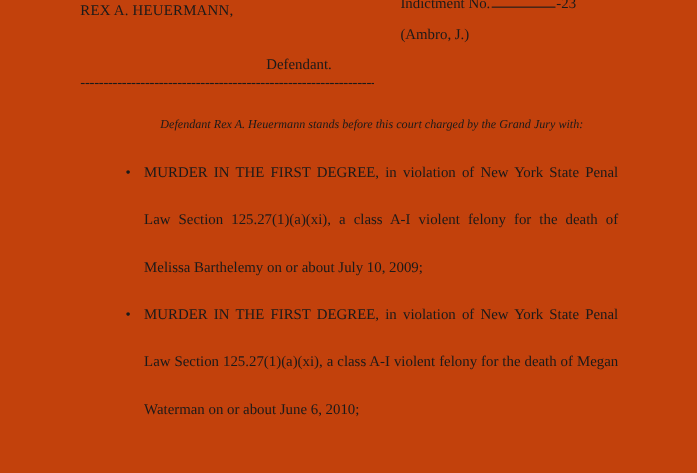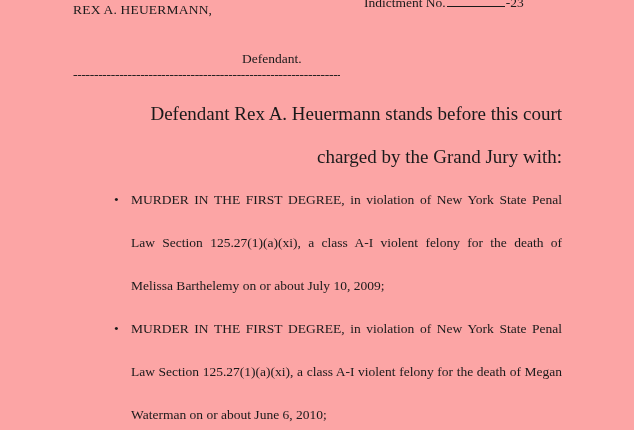--- a/index.html
+++ b/index.html
@@ -13,21 +13,21 @@
     overflow: hidden;
     font-family: "Liberation Serif", "DejaVu Serif", serif;
     color: #1a1a1a;
     position: relative;
   }
 
   .page {
     position: relative;
     width: 634px;
     height: 430px;
-    background: #fca5a5;
+    background: #c2410c;
   }
 
   
   .caption {
     position: absolute;
     top: 0;
     left: 0;
     width: 634px;
     height: 86px;
   }
@@ -101,24 +101,25 @@
 
   
   .body-block {
     position: absolute;
     left: 114px;
     top: 92px;
     width: 448px;
   }
 
   .intro-para {
-    font-size: 19px;
+    font-size: 11px;
     line-height: 43px;
-    text-align: right;
+    text-align: center;
     margin: 0 0 0px 0;
+    font-style: italic;
   }
 
   .charges {
     margin: 0;
     padding: 0;
     list-style: none;
   }
 
   .charge-item {
     position: relative;
@@ -160,20 +161,21 @@
       <div class="defendant-label">Defendant.</div>
 
       <div class="dashed-rule">-----------------------------------------------------------------x</div>
     </div>
 
     <div class="caption-right">
       <div class="indictment-no">
         <span>Indictment No.</span><span class="indictment-blank"></span><span>-23</span>
       </div>
 
+      <div class="judge-line">(Ambro, J.)</div>
     </div>
   </div>
 
   <div class="body-block">
 
     <p class="intro-para">Defendant Rex A. Heuermann stands before this court charged by the Grand Jury with:</p>
 
     <ul class="charges">
 
       <li class="charge-item">

